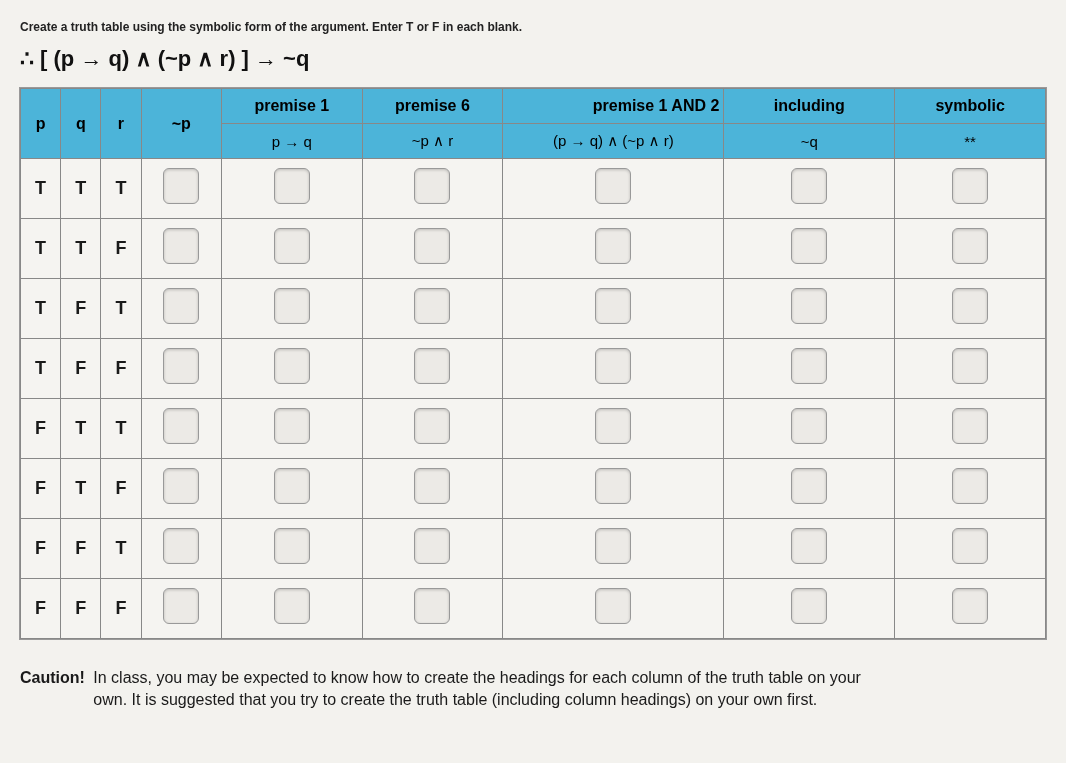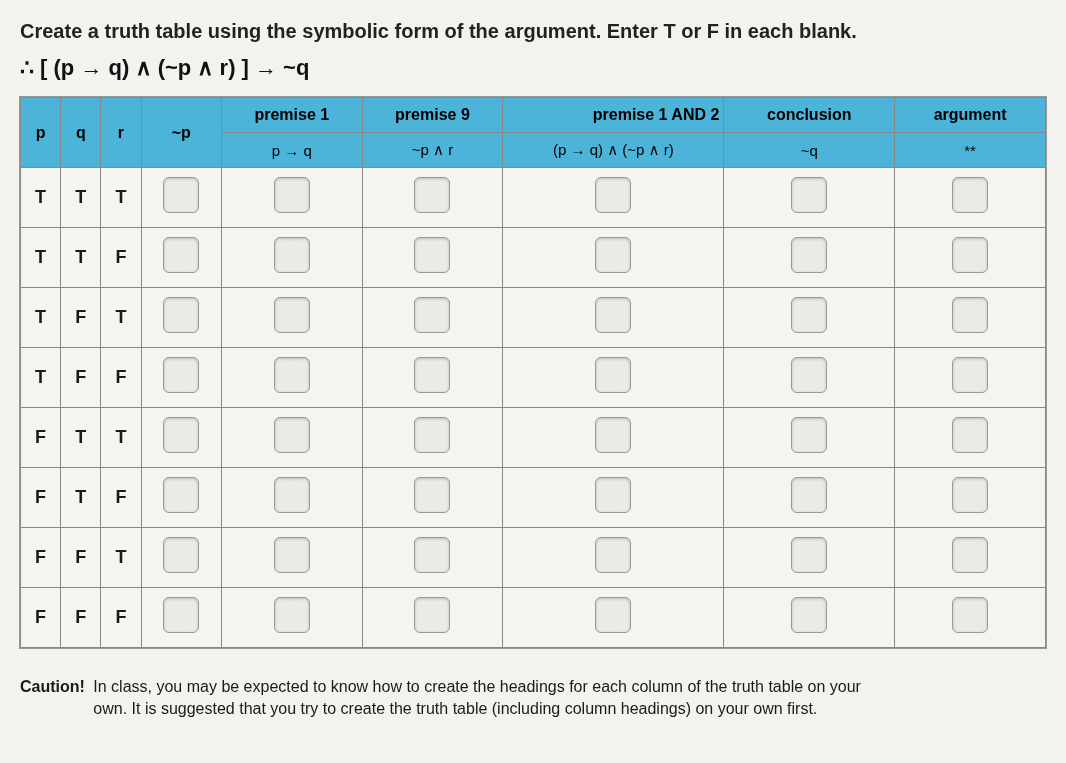--- a/index.html
+++ b/index.html
@@ -4,21 +4,21 @@
   <style>
     * { box-sizing: border-box; margin: 0; padding: 0; }
     body { 
       font-family: Arial, Helvetica, sans-serif; 
       background: #f3f2ee; 
       padding: 20px; 
       width: 1066px;
       color: #1a1a1a;
     }
     .instruction { 
-      font-size: 20px; 
+      font-size: 12px; 
       font-weight: bold; 
       margin-bottom: 12px; 
       color: #222;
     }
     .formula { 
       font-size: 22px; 
       margin-bottom: 16px; 
       font-weight: bold;
       color: #111;
     }
@@ -80,24 +80,24 @@
 <div class="formula">∴ [ (p → q) ∧ (~p ∧ r) ] → ~q</div>
 
 <table>
   <thead>
     <tr>
       <th class="narrow" rowspan="2">p</th>
       <th class="narrow" rowspan="2">q</th>
       <th class="narrow" rowspan="2">r</th>
       <th class="notp-col" rowspan="2">~p</th>
       <th class="prem-col">premise 1</th>
-      <th class="prem-col">premise 9</th>
+      <th class="prem-col">premise 6</th>
       <th class="prem3-col">premise 1 AND 2</th>
-      <th class="conc-col">conclusion</th>
-      <th class="arg-col">argument</th>
+      <th class="conc-col">including</th>
+      <th class="arg-col">symbolic</th>
     </tr>
     <tr class="sub">
       <th class="sub-formula">p → q</th>
       <th class="sub-formula">~p ∧ r</th>
       <th class="sub-formula">(p → q) ∧ (~p ∧ r)</th>
       <th class="sub-formula">~q</th>
       <th class="sub-formula">**</th>
     </tr>
   </thead>
   <tbody>

